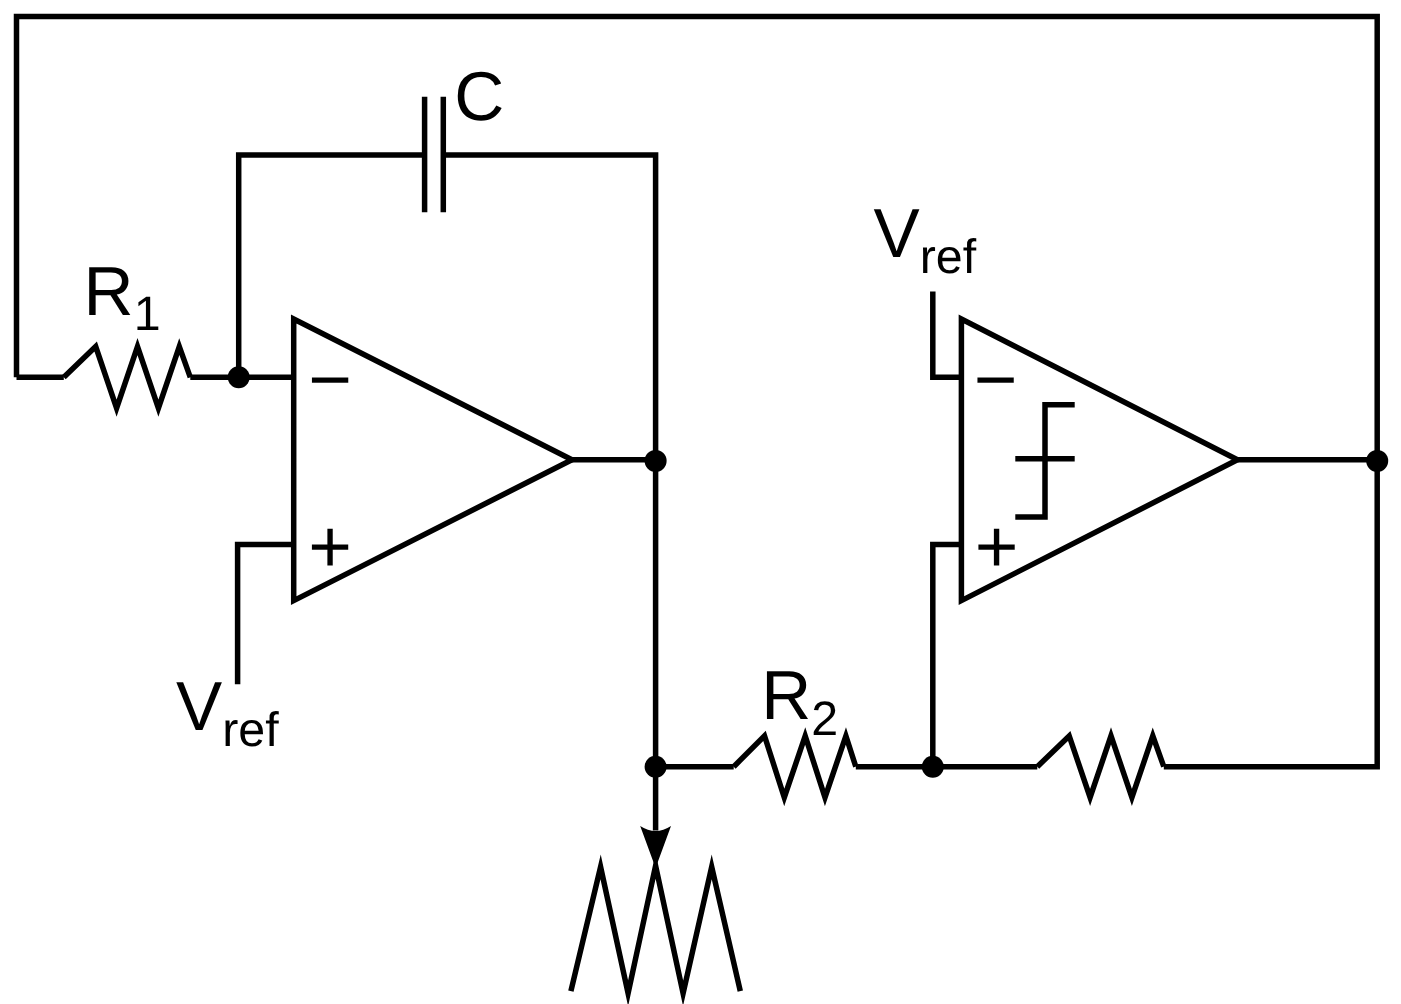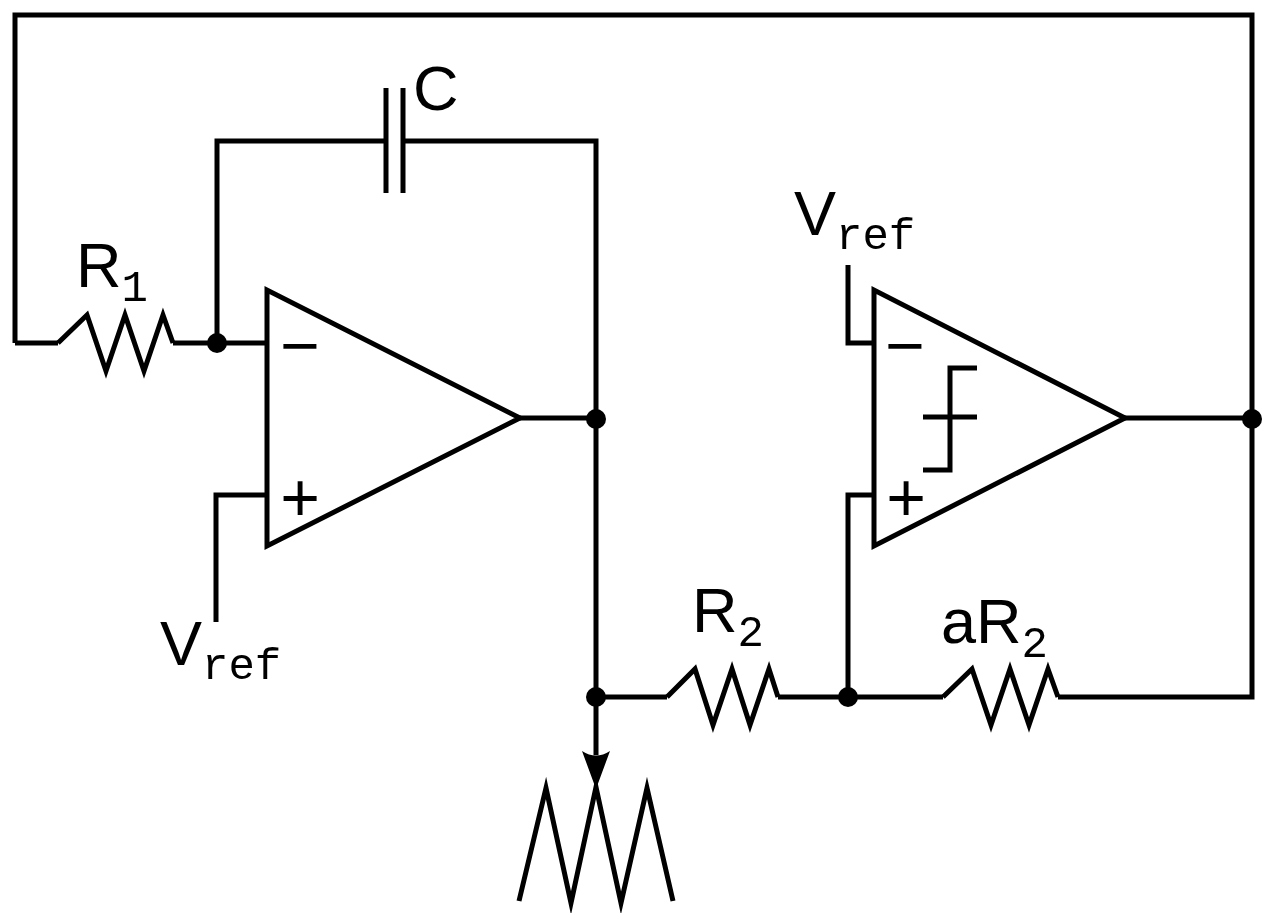--- a/index.html
+++ b/index.html
@@ -21,21 +21,20 @@
     color: #000;
     font-size: 63px;
     line-height: 1;
     white-space: nowrap;
     letter-spacing: 0;
   }
   .lbl .sub {
     font-size: 44px;
     position: relative;
     top: 0.32em;
-    font-family: Liberation Mono, monospace;
   }
   .sign {
     position: absolute;
     color: #000;
     font-size: 68px;
     line-height: 1;
     transform: translate(-50%, -50%);
   }
 </style>
 </head>
@@ -85,22 +84,21 @@
   </svg>
 
   <div class="lbl" style="left:76px; top:234px;"><span>R</span><span class="sub">1</span></div>
 
   <div class="lbl" style="left:413px; top:57px;"><span>C</span></div>
 
   <div class="lbl" style="left:160px; top:612px;"><span>V</span><span class="sub">ref</span></div>
 
   <div class="lbl" style="left:794px; top:182px;"><span>V</span><span class="sub">ref</span></div>
 
-  <div class="lbl" style="left:692px; top:579px;"><span>R</span><span class="sub">2</span></div>
+  <div class="lbl" style="left:692px; top:602px;"><span>R</span><span class="sub">2</span></div>
 
-  <div class="lbl" style="left:941px; top:590px;"><span>aR</span><span class="sub">2</span></div>
 
   <div class="sign" style="left:300px; top:345px;">−</div>
   <div class="sign" style="left:300px; top:497px;">+</div>
   <div class="sign" style="left:905px; top:345px;">−</div>
   <div class="sign" style="left:906px; top:497px;">+</div>
 
 </div>
 
 </body></html>

